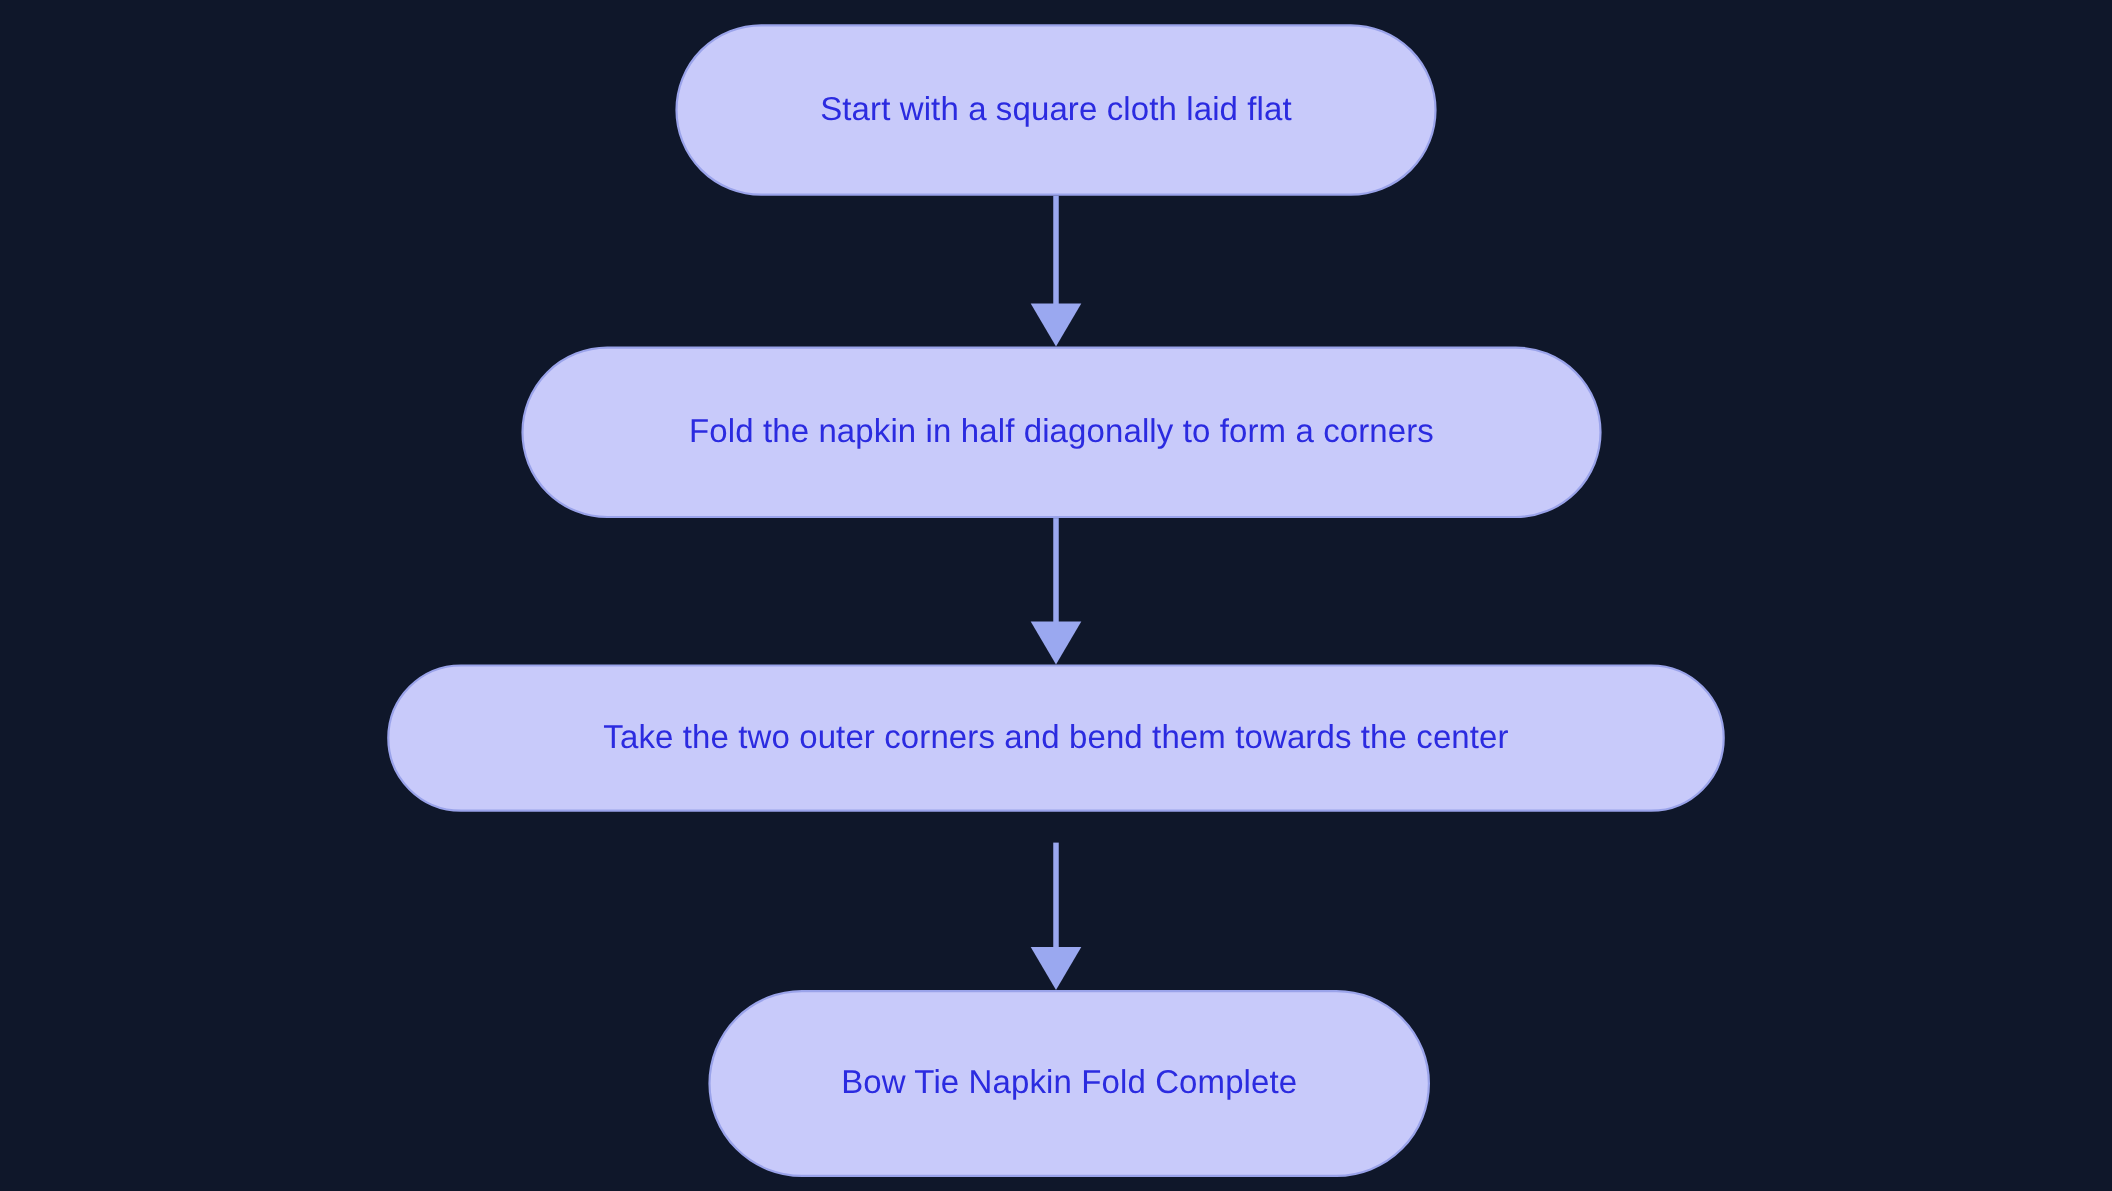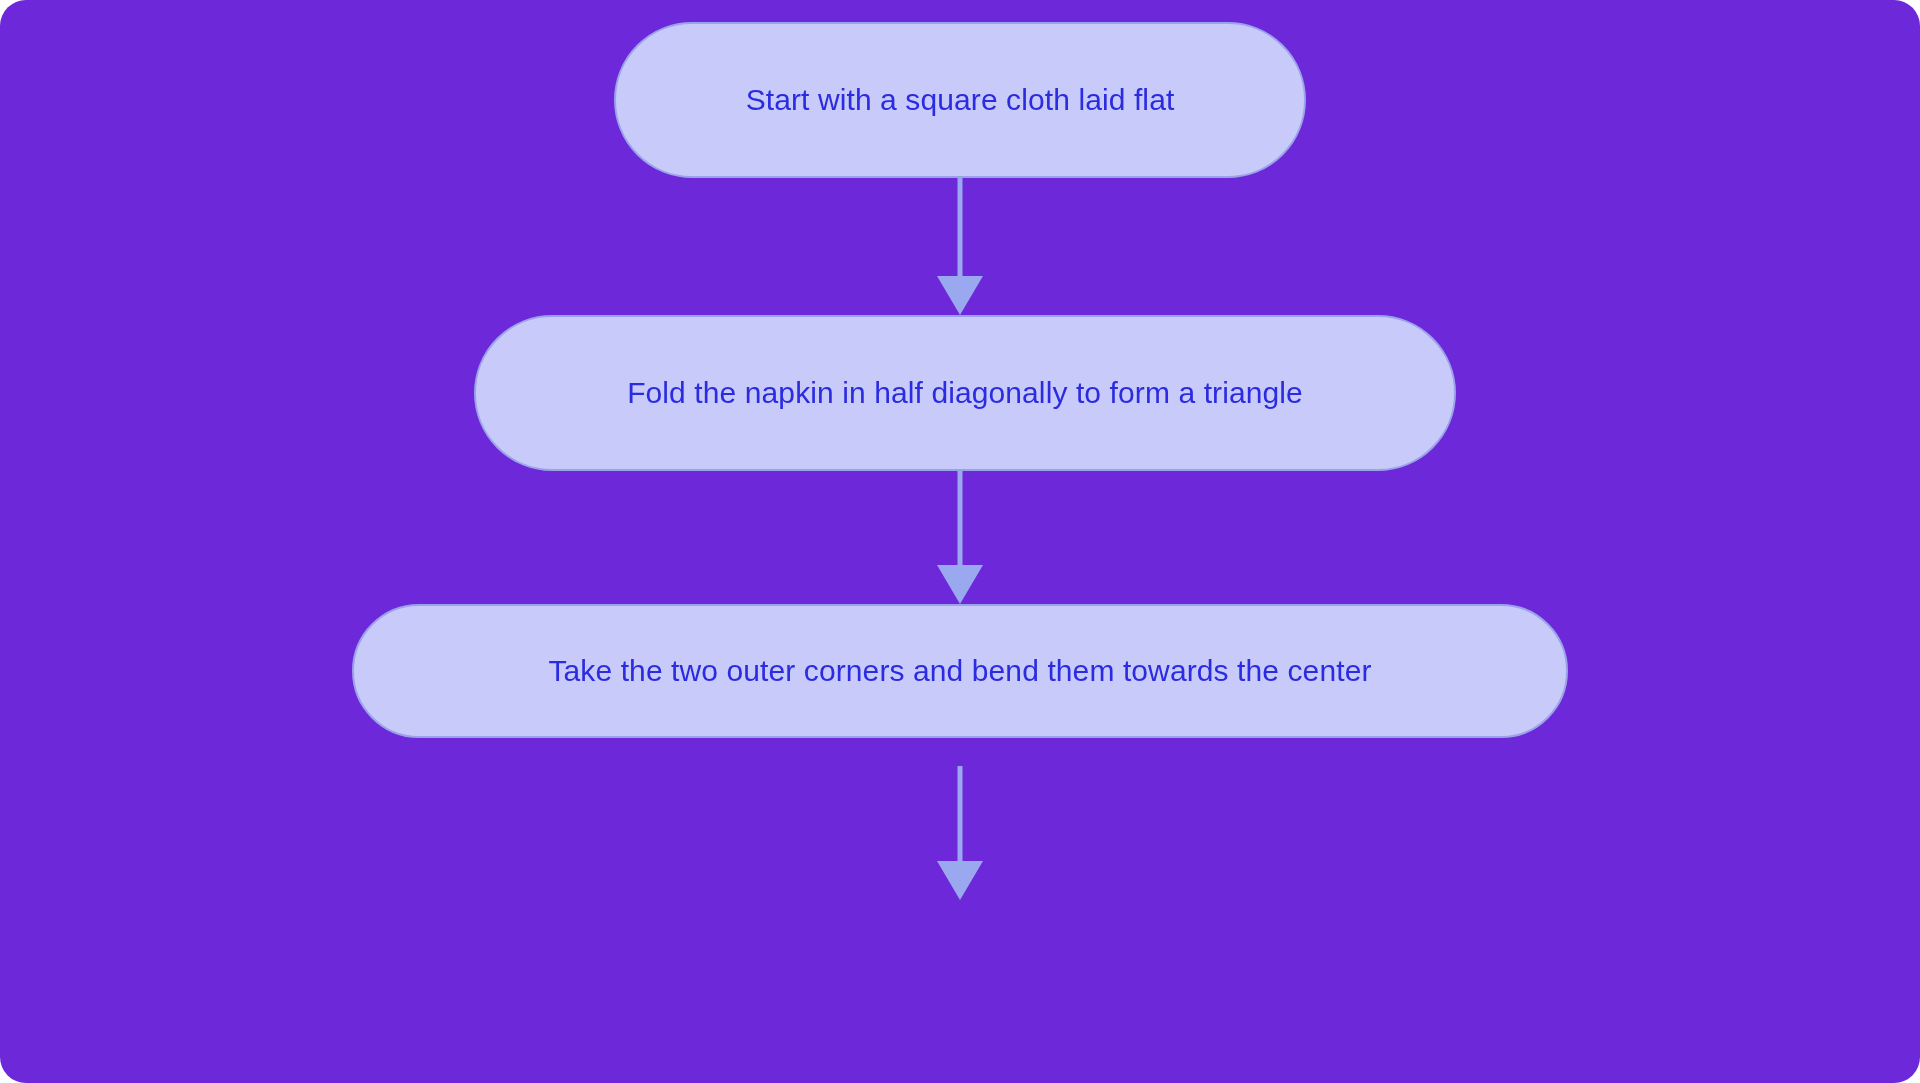--- a/index.html
+++ b/index.html
@@ -12,22 +12,21 @@
     height: 1083px;
     background: #ffffff;
     font-family: "Liberation Sans", "DejaVu Sans", sans-serif;
     overflow: hidden;
   }
 
   #flow-canvas {
     position: relative;
     width: 1920px;
     height: 1083px;
-    background: #6d28d9;
-    border-radius: 26px;
+    background: #0f172a;
   }
 
   
   .node {
     position: absolute;
     box-sizing: border-box;
     display: flex;
     align-items: center;
     justify-content: center;
     background: #c8cafa;
@@ -90,21 +89,24 @@
       <line class="edge-line" x1="960" y1="766" x2="960" y2="868"></line>
       <polygon class="edge-head" points="960,900 937,861 983,861"></polygon>
     </g>
   </svg>
 
   <div class="node" id="node-start">
     <span class="node-label">Start with a square cloth laid flat</span>
   </div>
 
   <div class="node" id="node-fold">
-    <span class="node-label">Fold the napkin in half diagonally to form a triangle</span>
+    <span class="node-label">Fold the napkin in half diagonally to form a corners</span>
   </div>
 
   <div class="node" id="node-corners">
     <span class="node-label">Take the two outer corners and bend them towards the center</span>
   </div>
 
+  <div class="node" id="node-done">
+    <span class="node-label">Bow Tie Napkin Fold Complete</span>
+  </div>
 
 </div>
 
 </body></html>

